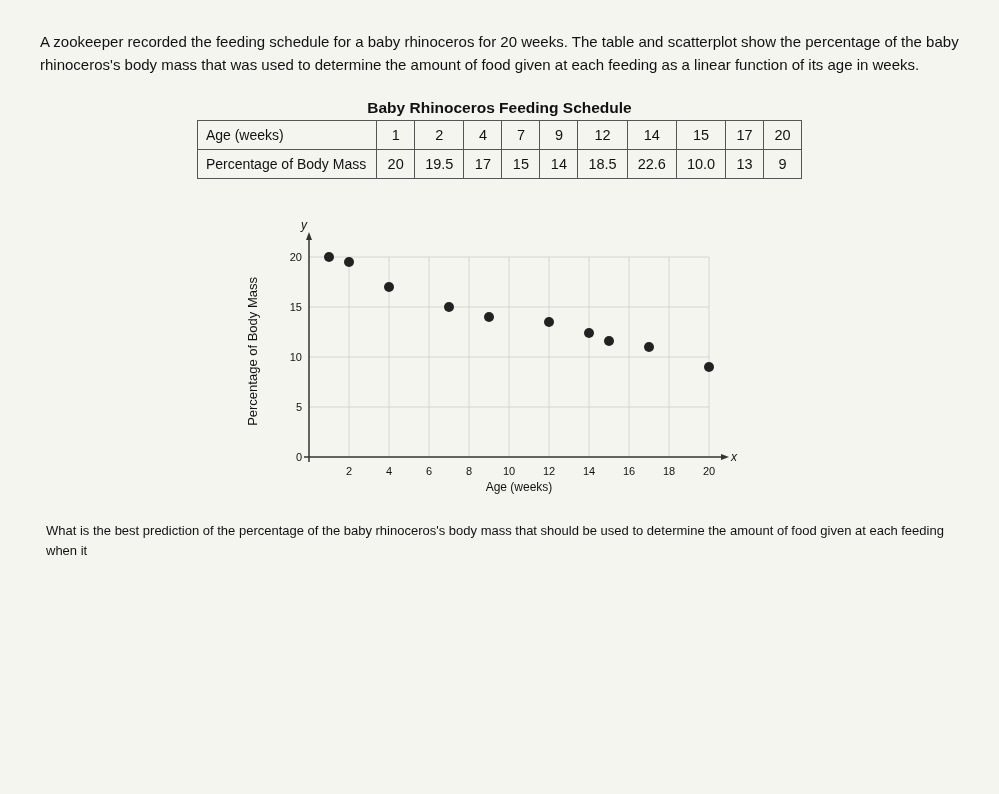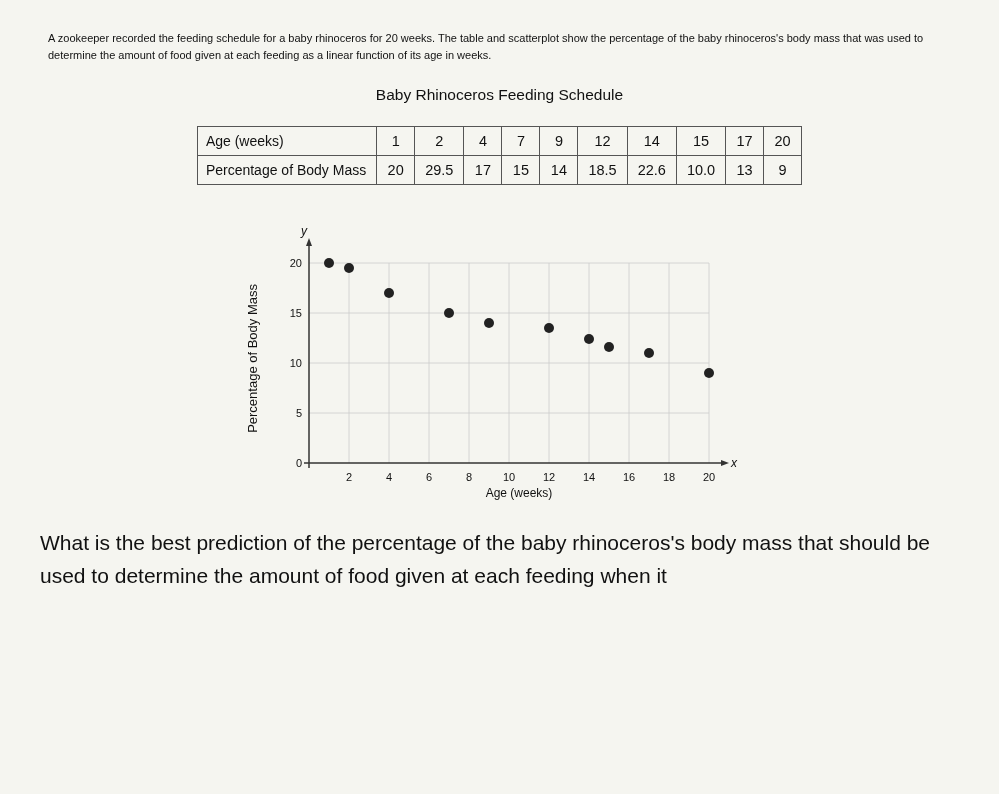--- a/index.html
+++ b/index.html
@@ -7,32 +7,31 @@
       background: #f5f5f0;
       font-family: Arial, sans-serif;
       font-size: 15px;
       color: #111;
       padding: 30px 40px;
       width: 999px;
       min-height: 794px;
     }
 
     .intro-text {
-      font-size: 11px;
+      font-size: 15px;
       line-height: 1.55;
       margin-bottom: 22px;
       max-width: 960px;
-      margin-left: 8px;
     }
 
     .chart-title {
       text-align: center;
       font-size: 15.5px;
-      font-weight: normal;
-      margin-bottom: 22px;
+      font-weight: bold;
+      margin-bottom: 3px;
     }
 
     .table-container {
       display: flex;
       justify-content: center;
       margin-bottom: 28px;
     }
 
     table {
       border-collapse: collapse;
@@ -76,24 +75,25 @@
 
     .graph-area {
       position: relative;
     }
 
     svg.scatter {
       display: block;
     }
 
     .bottom-question {
-      font-size: 21px;
+      font-size: 13px;
       line-height: 1.55;
       max-width: 960px;
       margin-top: 8px;
+      margin-left: 6px;
     }
   </style>
 </head>
 <body>
 
 <p class="intro-text">A zookeeper recorded the feeding schedule for a baby rhinoceros for 20 weeks. The table and scatterplot show the percentage of the baby rhinoceros's body mass that was used to determine the amount of food given at each feeding as a linear function of its age in weeks.</p>
 
 <div class="chart-title">Baby Rhinoceros Feeding Schedule</div>
 
 <div class="table-container">
@@ -108,21 +108,21 @@
       <td>9</td>
       <td>12</td>
       <td>14</td>
       <td>15</td>
       <td>17</td>
       <td>20</td>
     </tr>
     <tr>
       <td>Percentage of Body Mass</td>
       <td>20</td>
-      <td>29.5</td>
+      <td>19.5</td>
       <td>17</td>
       <td>15</td>
       <td>14</td>
       <td>18.5</td>
       <td>22.6</td>
       <td>10.0</td>
       <td>13</td>
       <td>9</td>
     </tr>
   </tbody>

